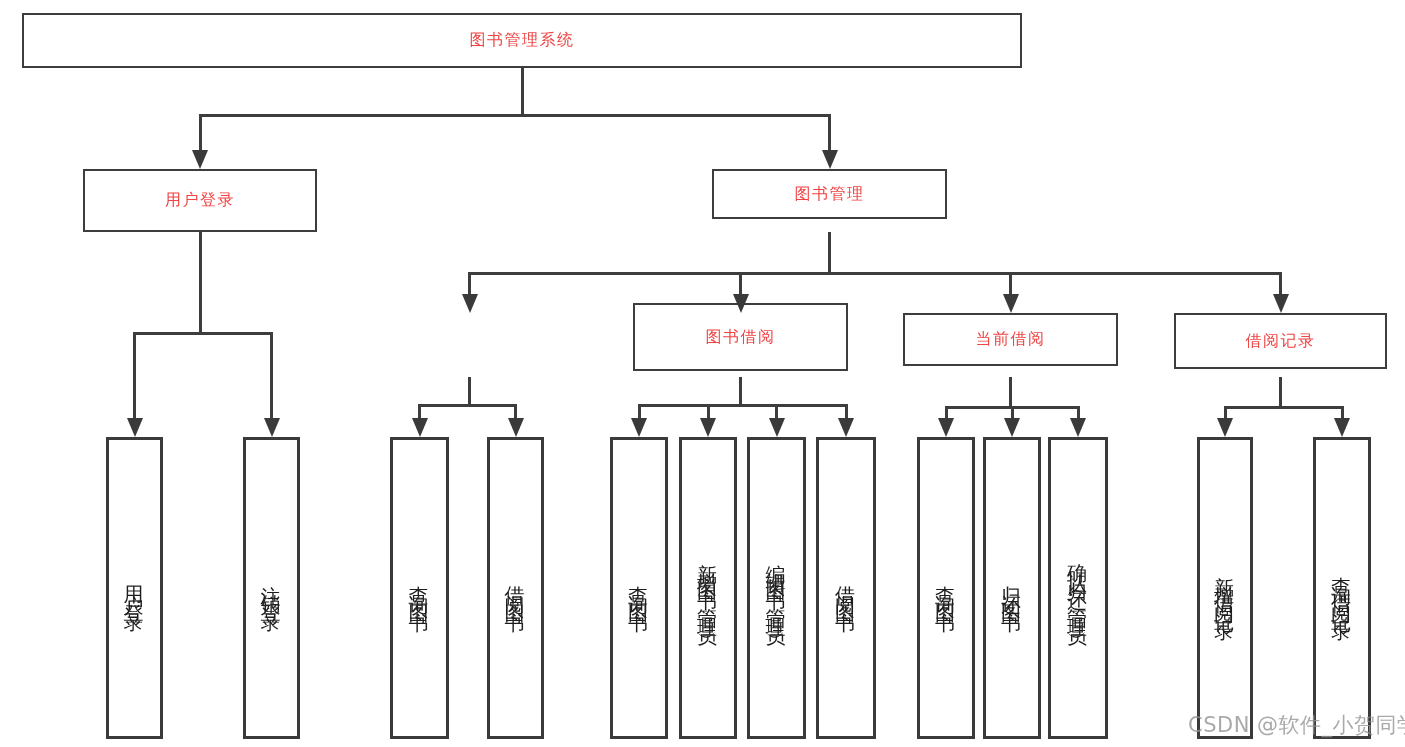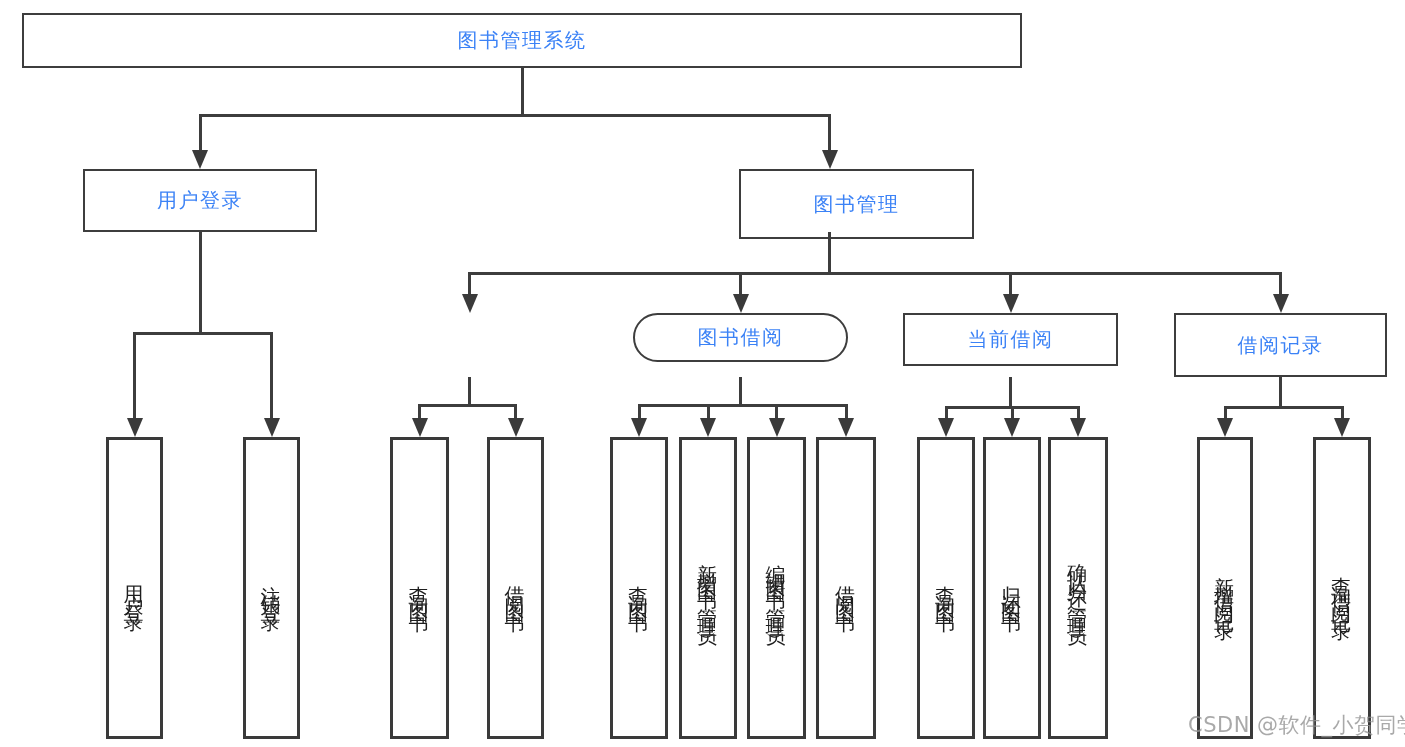--- a/index.html
+++ b/index.html
@@ -1,44 +1,44 @@
 <!DOCTYPE html>
 <html><head>
 <meta charset="utf-8">
 <style>
   html,body{margin:0;padding:0;background:#fff;}
   #canvas{position:relative;width:1405px;height:747px;background:#fff;overflow:hidden;
           font-family:"DejaVu Sans","Liberation Sans",sans-serif;}
   .b{position:absolute;box-sizing:border-box;border:2.5px solid #3d3d3d;background:#fff;
      display:flex;align-items:center;justify-content:center;
-     font-size:20px;color:#3b82f6;letter-spacing:1.5px;white-space:nowrap;}
+     font-size:16px;color:#ef4444;letter-spacing:1.5px;white-space:nowrap;}
   .v{position:absolute;box-sizing:border-box;border:3px solid #3a3a3a;background:#fff;
      display:flex;align-items:center;justify-content:center;
      writing-mode:vertical-rl;text-orientation:mixed;
      font-size:20px;color:#1e1e1e;letter-spacing:9px;}
   .ln{position:absolute;background:#3d3d3d;}
   .ar{position:absolute;width:0;height:0;
       border-left:8px solid transparent;border-right:8px solid transparent;
       border-top:19px solid #3a3a3a;}
   .wm{position:absolute;left:1188px;top:711px;font-size:21px;color:rgba(148,148,148,0.8);
       letter-spacing:0.5px;z-index:5;white-space:nowrap;}
 </style>
 </head>
 <body>
 
 <div id="canvas">
 
   <div class="b" style="left:22px;top:13px;width:1000px;height:55px;">图书管理系统</div>
 
   <div class="b" style="left:83px;top:169px;width:234px;height:63px;">用户登录</div>
-  <div class="b" style="left:712px;top:169px;width:235px;height:70px;margin-left:27px;">图书管理</div>
+  <div class="b" style="left:712px;top:169px;width:235px;height:50px;">图书管理</div>
 
-  <div class="b" style="left:633px;top:313px;width:215px;height:49px;border-radius:26px;">图书借阅</div>
+  <div class="b" style="left:633px;top:303px;width:215px;height:68px;">图书借阅</div>
   <div class="b" style="left:903px;top:313px;width:215px;height:53px;">当前借阅</div>
-  <div class="b" style="left:1174px;top:313px;width:213px;height:64px;text-align:right;">借阅记录</div>
+  <div class="b" style="left:1174px;top:313px;width:213px;height:56px;text-align:right;">借阅记录</div>
 
   <div class="v" style="left:106px;top:437px;width:57px;height:302px;">用户登录</div>
   <div class="v" style="left:243px;top:437px;width:57px;height:302px;">注销登录</div>
   <div class="v" style="left:390px;top:437px;width:59px;height:302px;">查询图书</div>
   <div class="v" style="left:487px;top:437px;width:57px;height:302px;">借阅图书</div>
   <div class="v" style="left:610px;top:437px;width:58px;height:302px;">查询图书</div>
   <div class="v" style="left:679px;top:437px;width:58px;height:302px;">新增图书（管理员）</div>
   <div class="v" style="left:747px;top:437px;width:59px;height:302px;">编辑图书（管理员）</div>
   <div class="v" style="left:816px;top:437px;width:60px;height:302px;">借阅图书</div>
   <div class="v" style="left:917px;top:437px;width:58px;height:302px;">查询图书</div>

